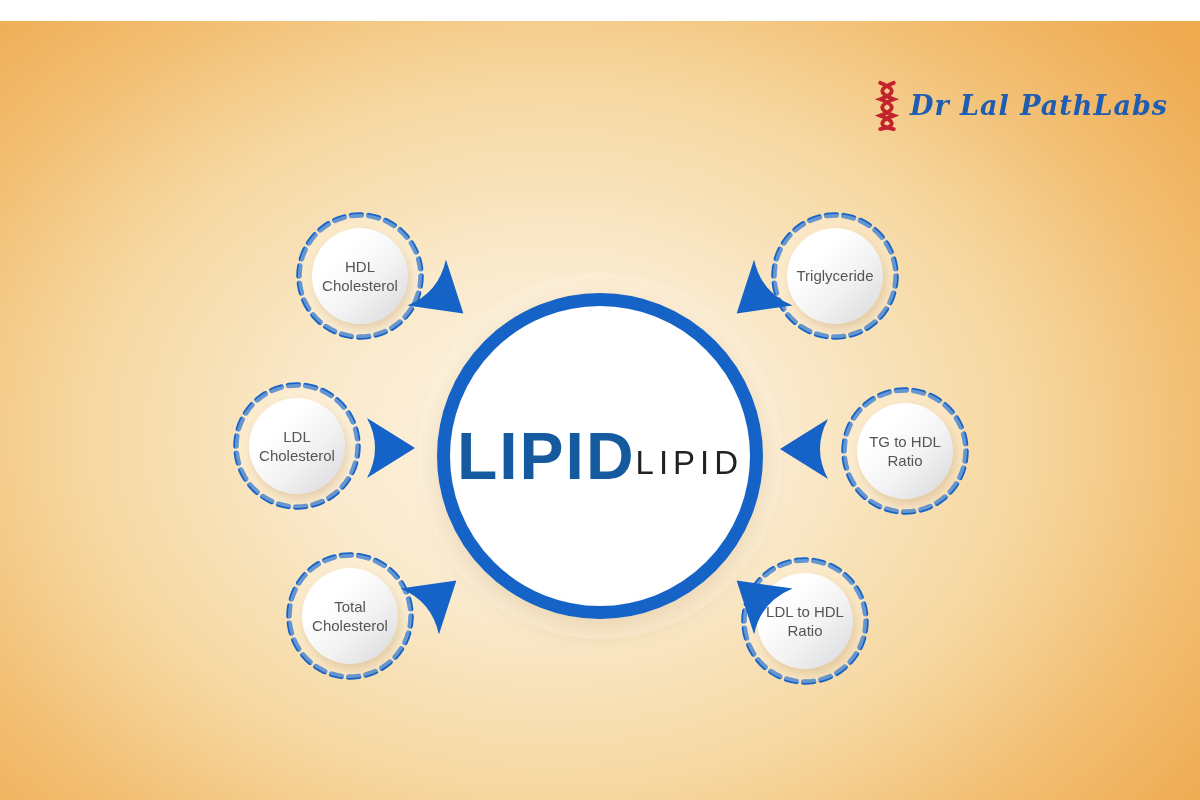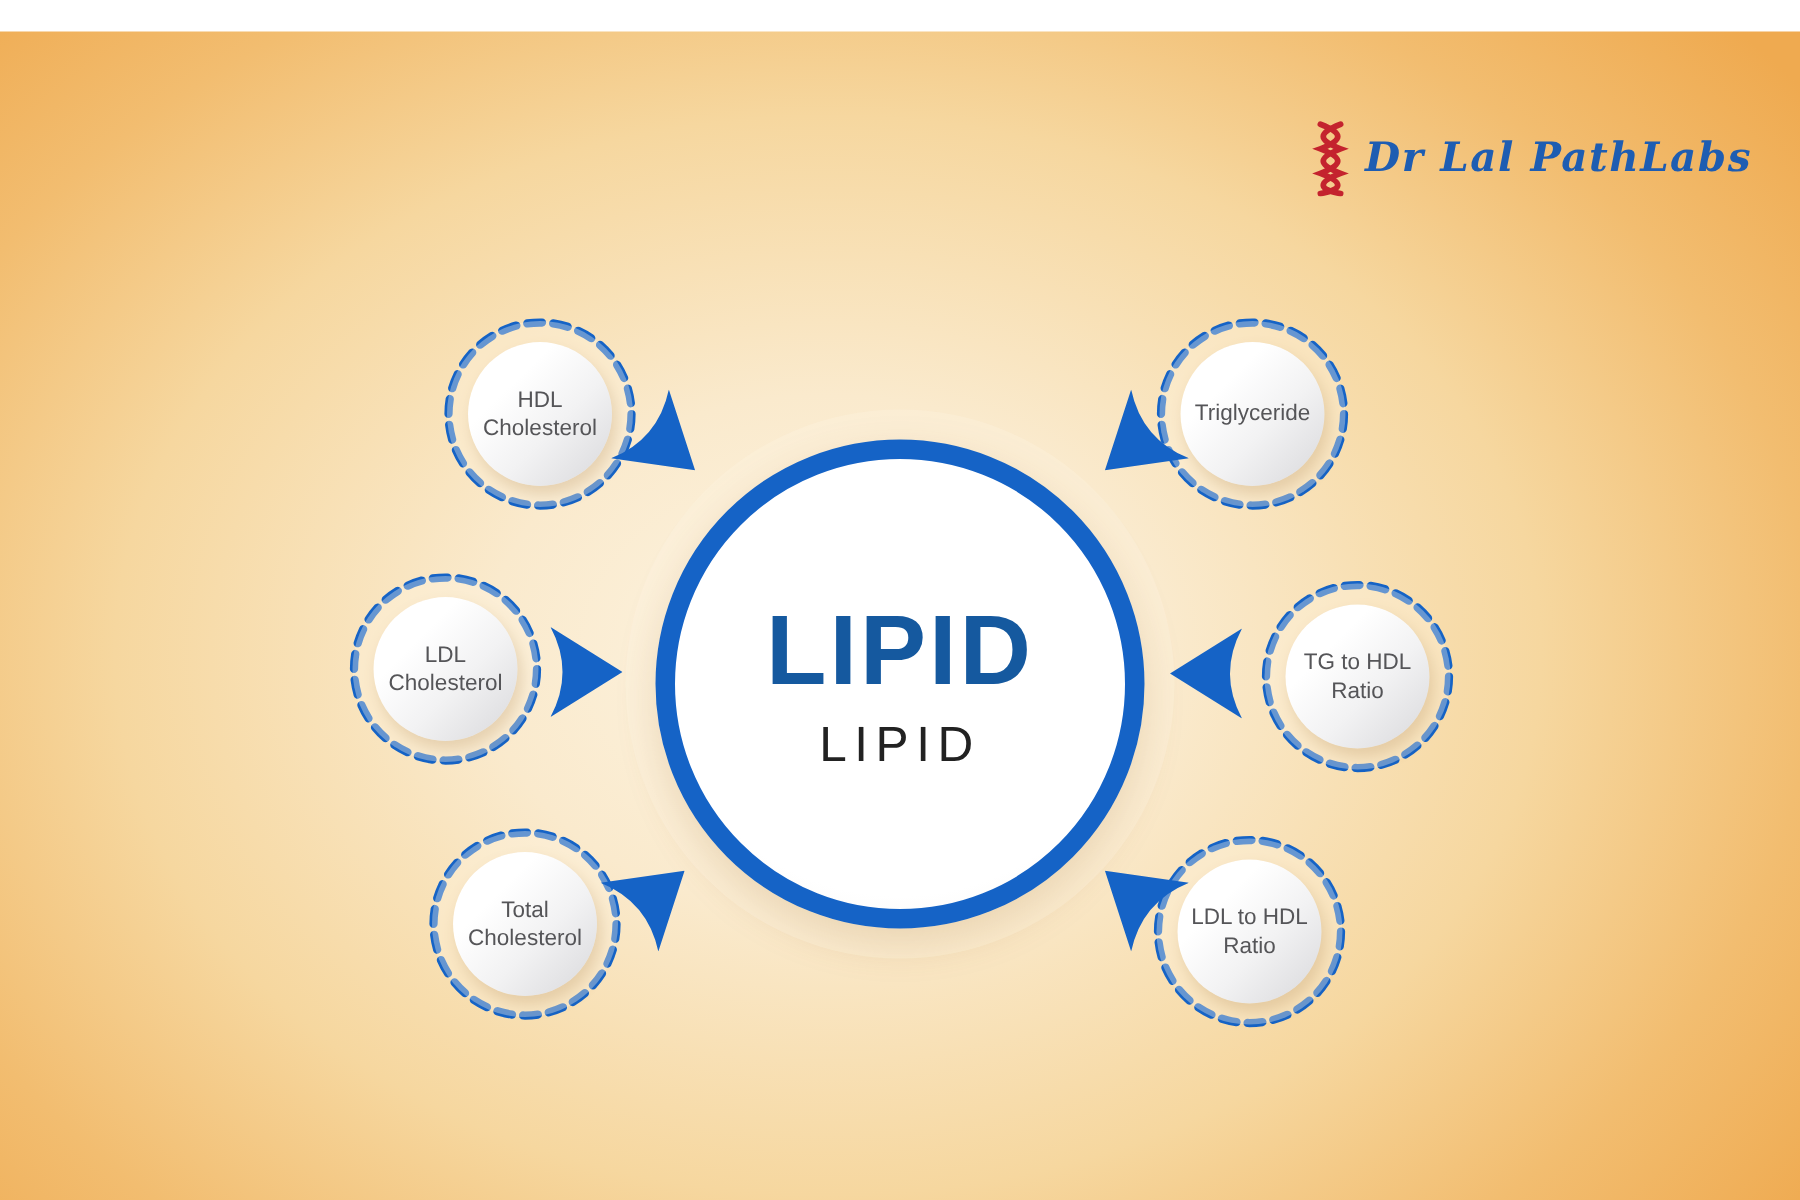--- a/index.html
+++ b/index.html
@@ -32,21 +32,21 @@
 
   
   .center-circle {
     position: absolute;
     left: 437px; top: 272px;
     width: 300px; height: 300px;
     border: 13px solid #1563c6;
     border-radius: 50%;
     background: radial-gradient(circle at 50% 42%, #ffffff 0%, #ffffff 72%, #f2f0ec 100%);
     box-shadow: 0 0 0 20px rgba(255, 248, 233, 0.25), 0 10px 26px rgba(150, 90, 20, 0.22);
-    display: flex; flex-direction: column;
+    display: flex; flex-direction: row;
     align-items: center; justify-content: center;
   }
   .center-title {
     font-size: 66px; font-weight: bold;
     letter-spacing: 2px;
     color: #15599f;
     line-height: 1;
   }
   .center-subtitle {
     margin-top: 13px;
@@ -78,21 +78,21 @@
     color: #555558;
     padding: 0 8px;
   }
 
   
   .node-hdl   { left: 295px; top: 190px; }
   .node-ldl   { left: 232px; top: 360px; }
   .node-total { left: 285px; top: 530px; }
   .node-tri   { left: 770px; top: 190px; }
   .node-tg    { left: 840px; top: 365px; }
-  .node-ldlh  { left: 768px; top: 535px; }
+  .node-ldlh  { left: 740px; top: 535px; }
 
   
   .arrow {
     position: absolute;
     width: 48px; height: 60px;
   }
   .arrow svg { display: block; }
   .arrow-left-mid     { left: 367px; top: 397px; }
   .arrow-left-top     { left: 421px; top: 247px; transform: rotate(40deg); }
   .arrow-left-bottom  { left: 414px; top: 545px; transform: rotate(-40deg); }

